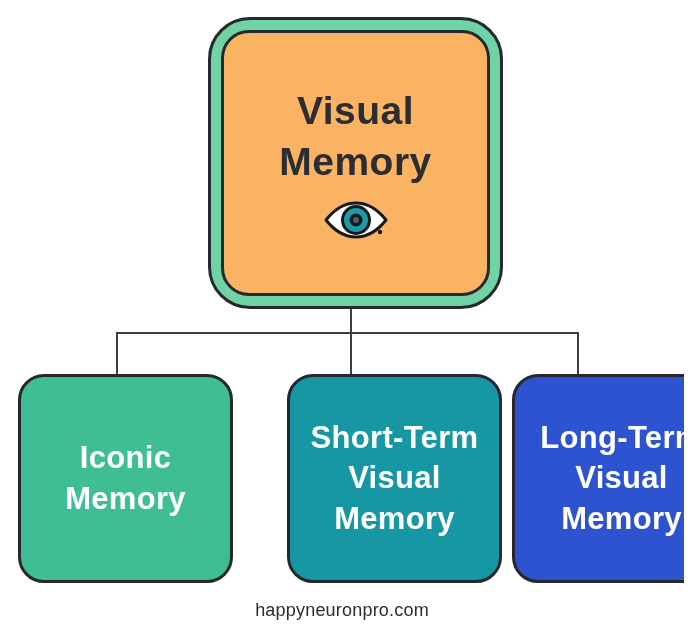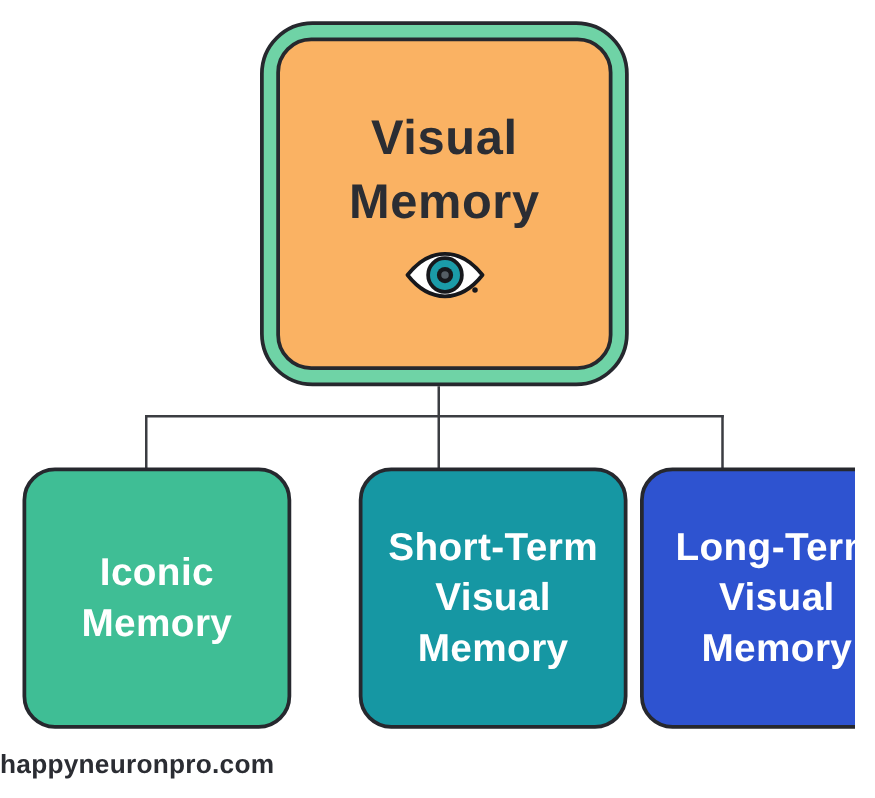--- a/index.html
+++ b/index.html
@@ -93,23 +93,24 @@
   .child-iconic    { left: 18px;  width: 215px; background: #3FBE95; }
   .child-shortterm { left: 243px; width: 215px; background: #1697A3; margin-left: 44px; }
   .child-longterm  { left: 468px; width: 219px; background: #2E53D0; margin-left: 44px; }
 
   
   .footer {
     position: absolute;
     left: 0;
     right: 0;
     top: 600px;
+    text-align: center;
     color: #2b2d33;
-    font-size: 21px;
-    font-weight: bold;
+    font-size: 18px;
+    font-weight: normal;
     letter-spacing: 0.2px;
   }
 </style>
 </head>
 <body>
 
 <div class="stage">
 
   <div class="root-outer">
     <div class="root-inner">

